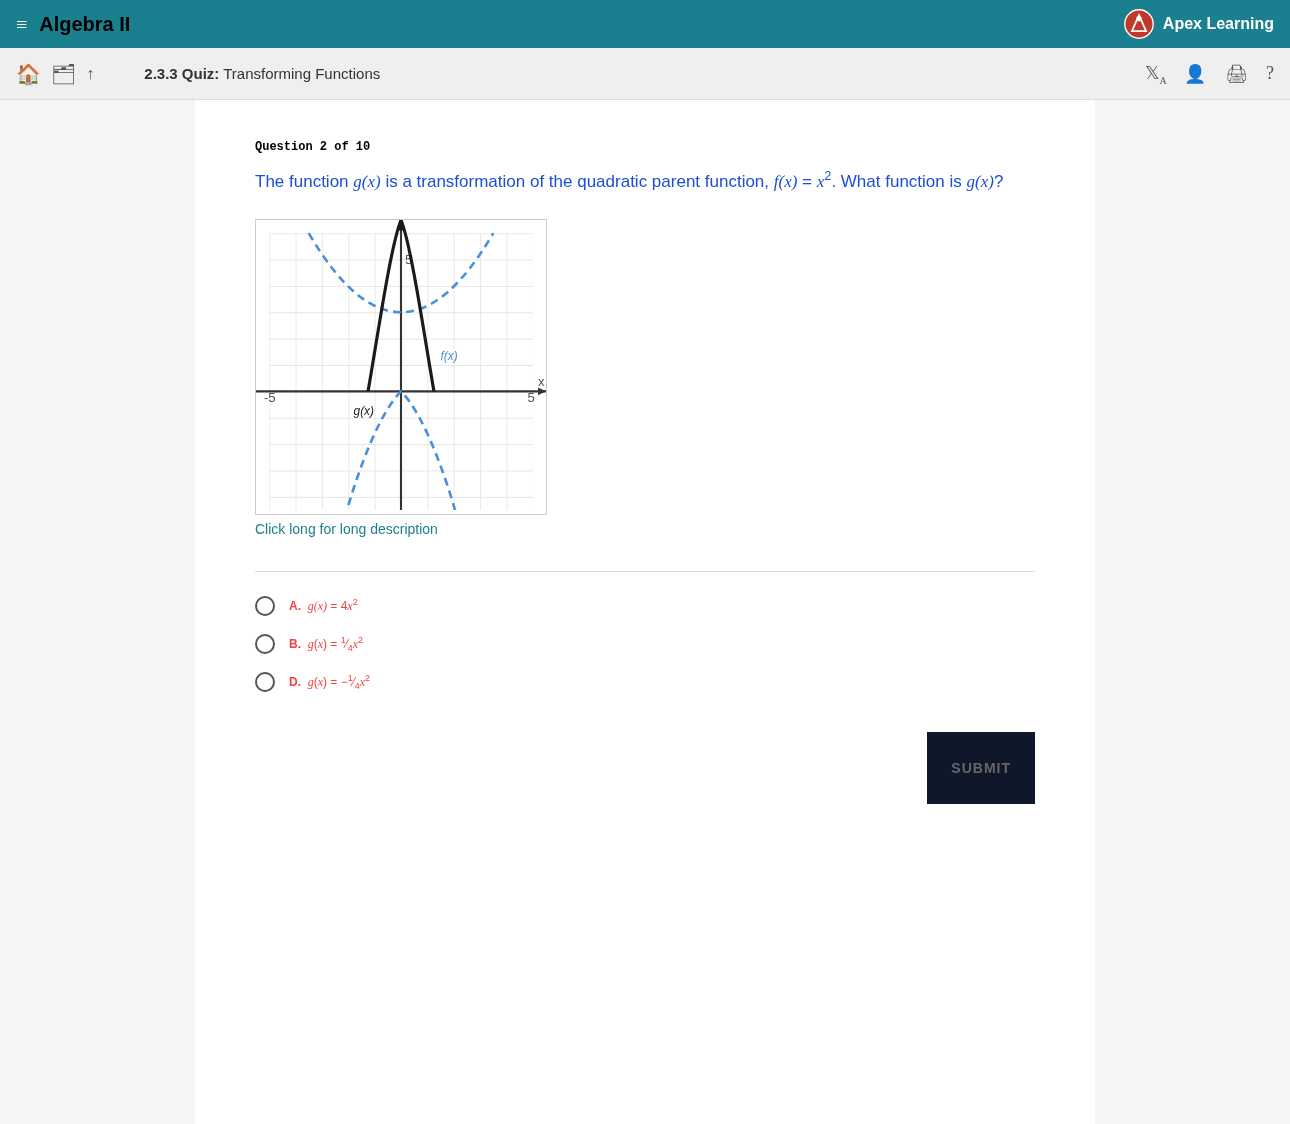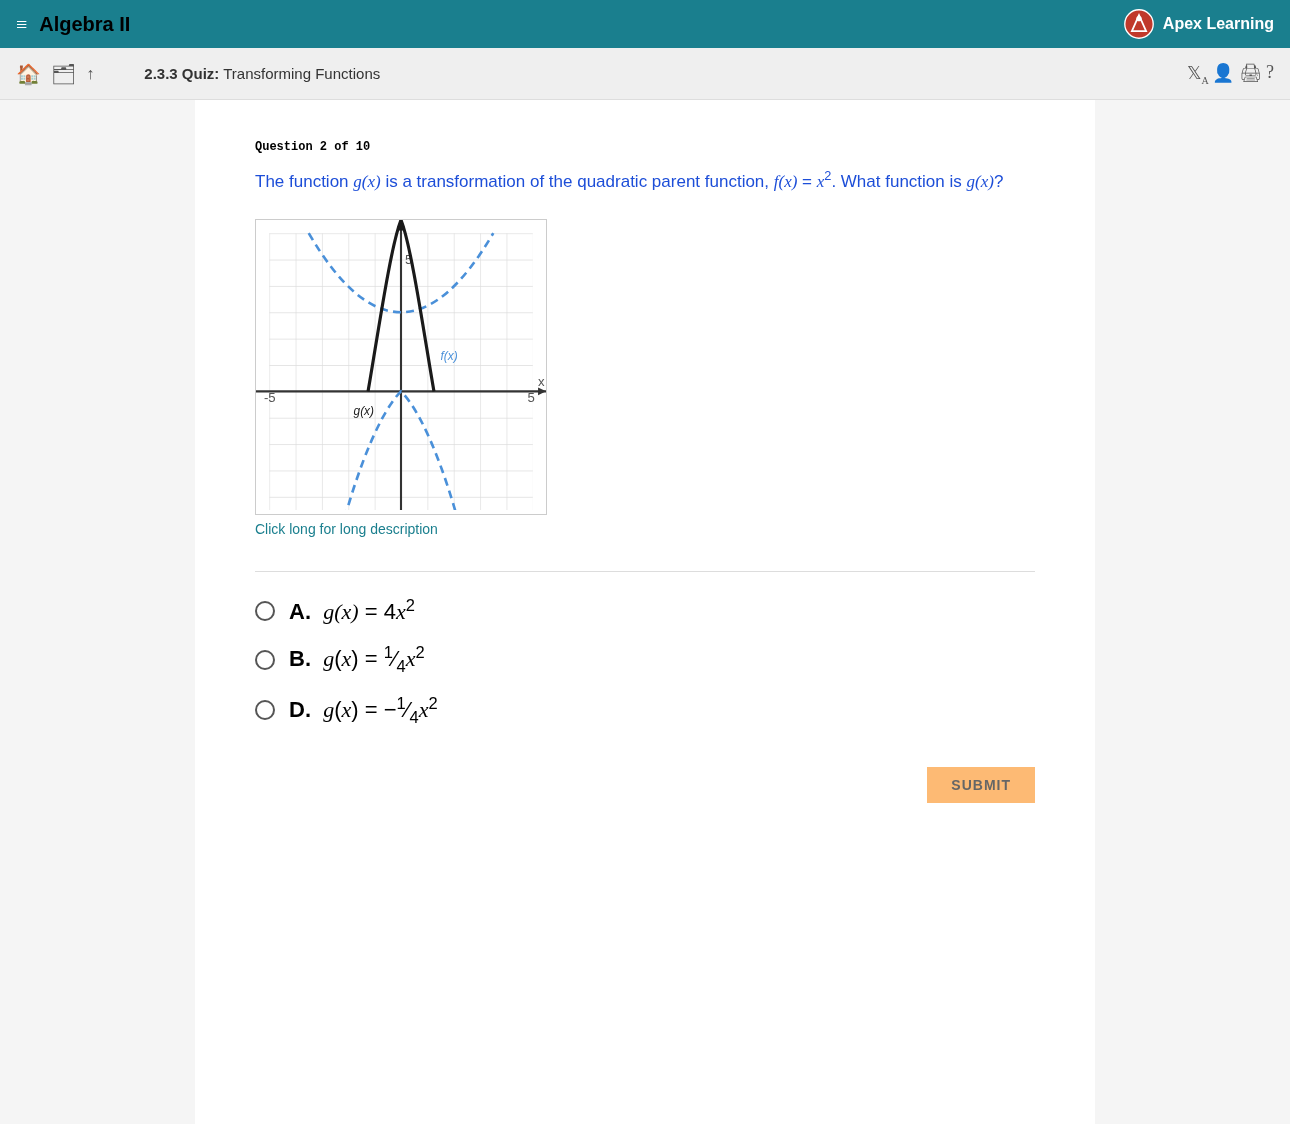--- a/index.html
+++ b/index.html
@@ -70,21 +70,22 @@
       font-size: 15px;
       font-family: Arial, sans-serif;
       color: #333;
       margin-left: 40px;
     }
     .sub-nav-title strong {
       font-weight: bold;
     }
     .sub-nav-right {
       display: flex;
-      gap: 4px;
+      align-items: center;
+      gap: 18px;
       font-family: Liberation Serif, serif;
     }
     .sub-nav-right span {
       color: #555;
       font-size: 18px;
       cursor: pointer;
     }
 
     
     .main-content {
@@ -157,43 +158,43 @@
     .radio-circle {
       width: 20px;
       height: 20px;
       border: 2px solid #555;
       border-radius: 50%;
       flex-shrink: 0;
       background: white;
       cursor: pointer;
     }
     .answer-text {
-      font-size: 22px;
-      font-family: Arial, sans-serif;
-      color: #000000;
+      font-size: 12px;
+      font-family: Arial, sans-serif;
+      color: #ef4444;
     }
     .answer-text strong {
       font-weight: bold;
     }
     .answer-text em {
       font-style: italic;
       font-family: Georgia, serif;
     }
 
     
     .submit-row {
       display: flex;
       justify-content: flex-end;
       margin-top: 20px;
     }
     .submit-btn {
-      background: #fdba74;
+      background: #0f172a;
       color: #666;
       border: none;
-      padding: 10px 24px;
+      padding: 28px 24px;
       font-size: 14px;
       font-family: Arial, sans-serif;
       font-weight: bold;
       letter-spacing: 1px;
       cursor: pointer;
       text-transform: uppercase;
     }
     sup { font-size: 0.75em; vertical-align: super; }
     sub { font-size: 0.75em; vertical-align: sub; }
   </style>

